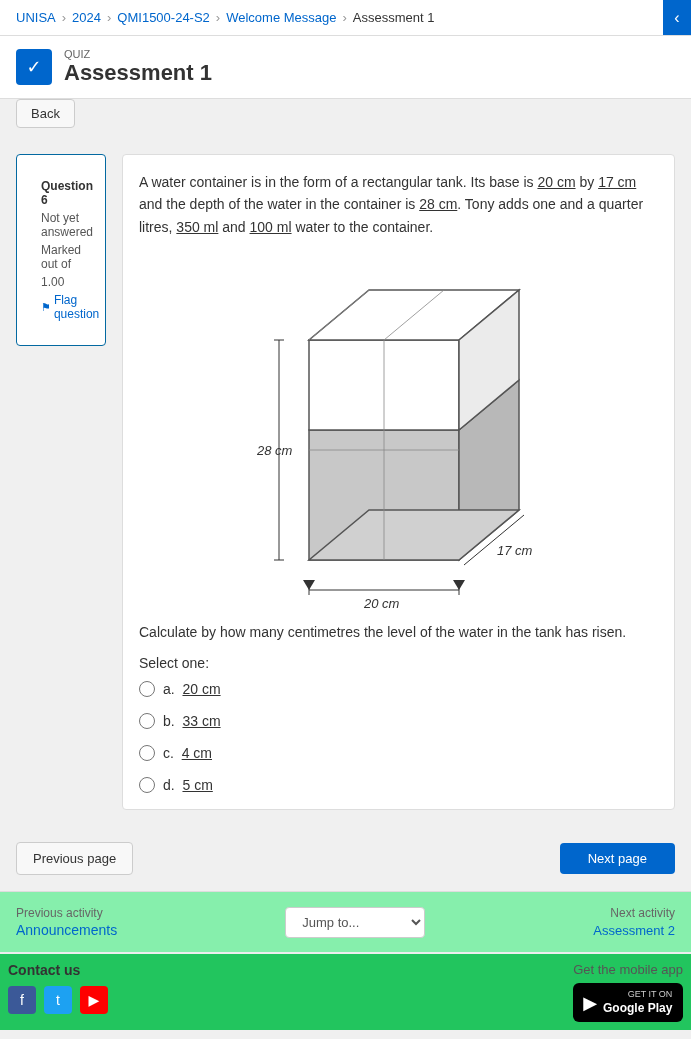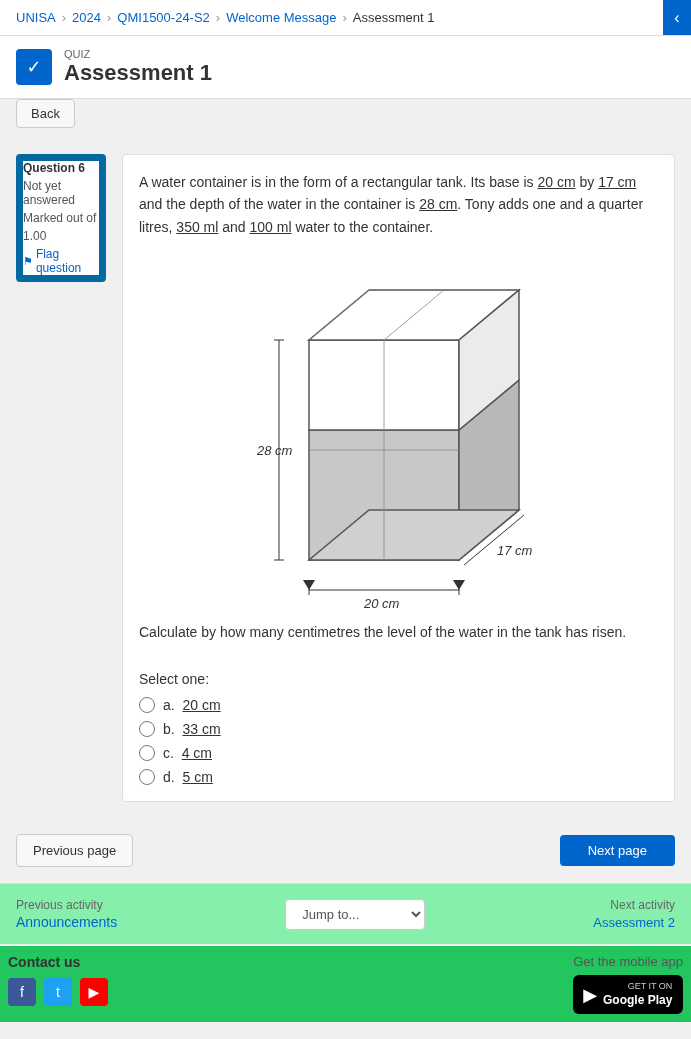--- a/index.html
+++ b/index.html
@@ -54,23 +54,23 @@
     .back-btn-wrap { padding: 0 16px 10px 16px; }
     .back-btn {
       padding: 6px 14px; border: 1px solid #ccc; background: #f8f8f8;
       border-radius: 4px; cursor: pointer; font-size: 13px; color: #333;
     }
 
     
     .question-sidebar {
       width: 90px; min-width: 90px;
       background: #fff;
-      border: 7px solid #0369a1;
+      border: 1px solid #0369a1;
       border-radius: 4px;
-      padding: 0;
+      padding: 24px;
       font-size: 12px;
       color: #333;
       height: fit-content;
     }
     .question-sidebar .q-title { font-weight: bold; margin-bottom: 4px; }
     .question-sidebar .q-status { color: #555; margin-bottom: 4px; }
     .question-sidebar .q-marked { color: #555; margin-bottom: 4px; }
     .question-sidebar .flag-link { color: #0066cc; text-decoration: none; display: flex; align-items: center; gap: 3px; font-size: 12px; }
     .flag-icon { font-size: 11px; }
 
@@ -80,23 +80,23 @@
       background: #fff;
       border: 1px solid #ddd;
       border-radius: 4px;
       padding: 16px;
     }
     .question-text { line-height: 1.6; margin-bottom: 12px; }
 
     
     .tank-svg { display: block; margin: 0 auto 12px auto; }
 
-    .question-calc { margin-bottom: 28px; line-height: 1.5; }
+    .question-calc { margin-bottom: 12px; line-height: 1.5; }
     .select-label { margin-bottom: 10px; font-size: 14px; }
-    .options { display: flex; flex-direction: column; gap: 8px; margin-top: 8px; }
+    .options { display: flex; flex-direction: column; gap: 16px; margin-top: 8px; }
     .option-row { display: flex; align-items: center; gap: 8px; font-size: 14px; }
     .option-row input[type=radio] { width: 16px; height: 16px; cursor: pointer; }
     .option-label { }
 
     
     .nav-buttons {
       display: flex; justify-content: space-between; align-items: center;
       padding: 16px;
     }
     .prev-btn {

